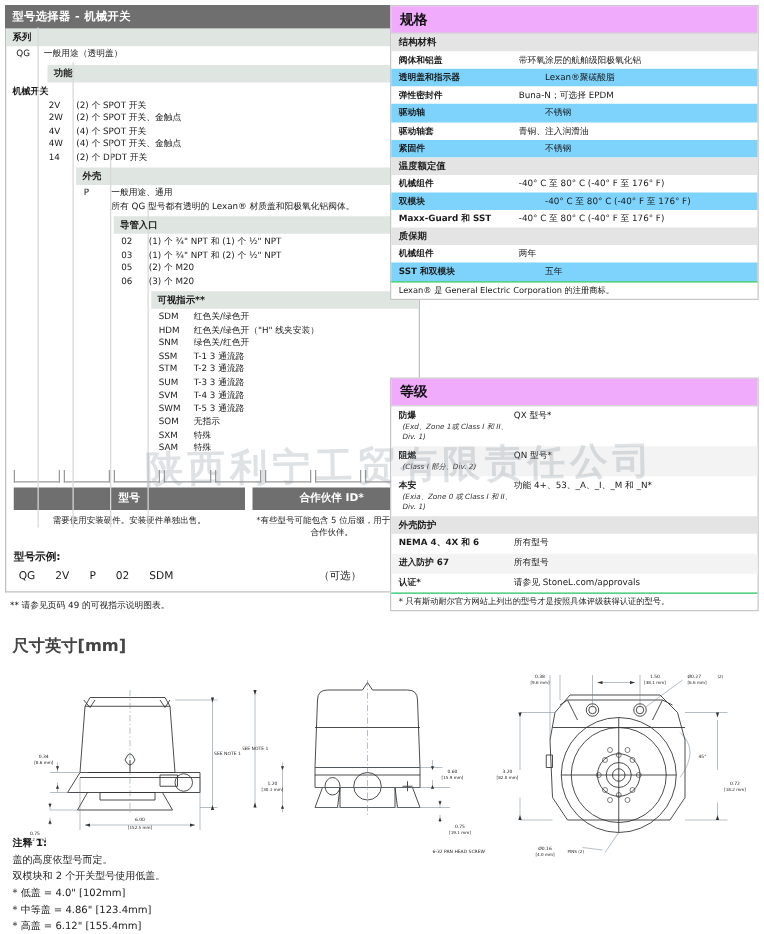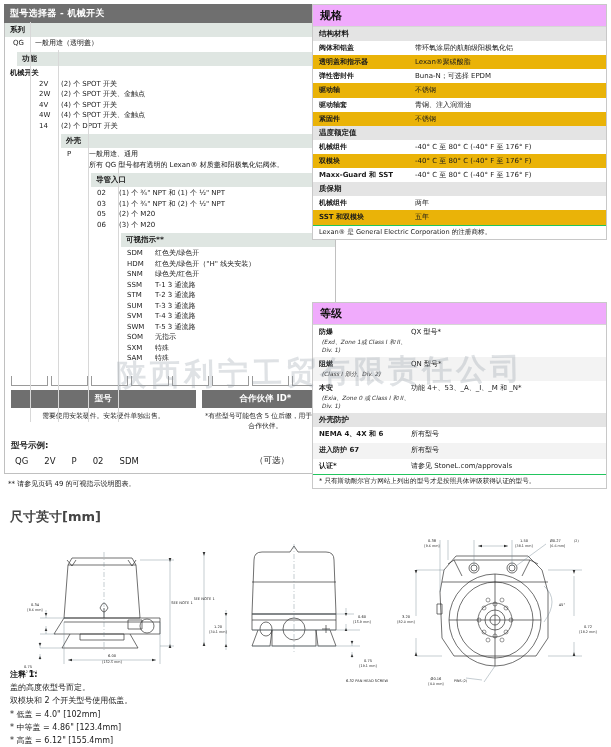--- a/index.html
+++ b/index.html
@@ -14,39 +14,39 @@
 
   
   .panel{border:1px solid #c8c8c8;background:#fff;box-sizing:border-box;}
   .hdr-dark{background:#6f6f6f;color:#fff;font-weight:bold;font-size:9px;
             padding:3px 6px;letter-spacing:.3px;}
   .hdr-white{background:#f0abfc;color:#111;font-weight:bold;font-size:11px;
              padding:3px 7px;border-bottom:1px solid #d6d6d6;}
   .sub-band{background:#dfe6e2;font-weight:bold;font-size:7.5px;padding:2px 6px;}
   .sub-band.grey{background:#e4e4e4;}
   .row{display:flex;padding:2px 6px;font-size:7px;line-height:1.45;}
-  .row.alt{background:#eab308;}
+  .row.alt{background:#7dd3fc;gap:21px;}
   .row .k{width:96px;flex:none;font-weight:bold;}
   .row .v{flex:1;}
   .note-row{padding:2px 6px;font-size:6.6px;border-top:1px solid #22c55e;}
 
   
   #selector{position:absolute;left:4px;top:4px;width:332px;}
   .sel-body{border:1px solid #c0c0c0;border-top:none;background:#fff;}
   .lvl{position:relative;}
   .lvl-head{background:#dfe6e2;font-weight:bold;font-size:7.5px;padding:2px 5px;}
   .lvl-body{padding:1px 0 3px 0;}
   .opt{display:flex;font-size:7px;line-height:1.5;padding:0 0 0 5px;}
   .opt .code{width:22px;flex:none;}
   .opt .desc{flex:1;}
   .pad1{padding-left:8px;}
   .pad2{padding-left:34px;}
   .pad3{padding-left:62px;}
   .pad4{padding-left:92px;}
-  .lvl-head.i1{margin-left:12px;}
+  .lvl-head.i1{margin-left:33px;}
   .lvl-head.i2{margin-left:56px;}
   .lvl-head.i3{margin-left:86px;}
   .lvl-head.i4{margin-left:116px;}
   .colsep{position:absolute;top:0;bottom:0;width:1px;background:#d8d8d8;}
   .freehdr{font-weight:bold;font-size:7.2px;padding:1px 5px;}
 
   
   .brackets{display:flex;gap:3px;padding:6px 6px 0 6px;}
   .brk{flex:1;height:9px;border:1px solid #9a9a9a;border-top:none;background:#fff;}
   .sumbox{display:flex;gap:6px;padding:4px 6px 6px 6px;}

